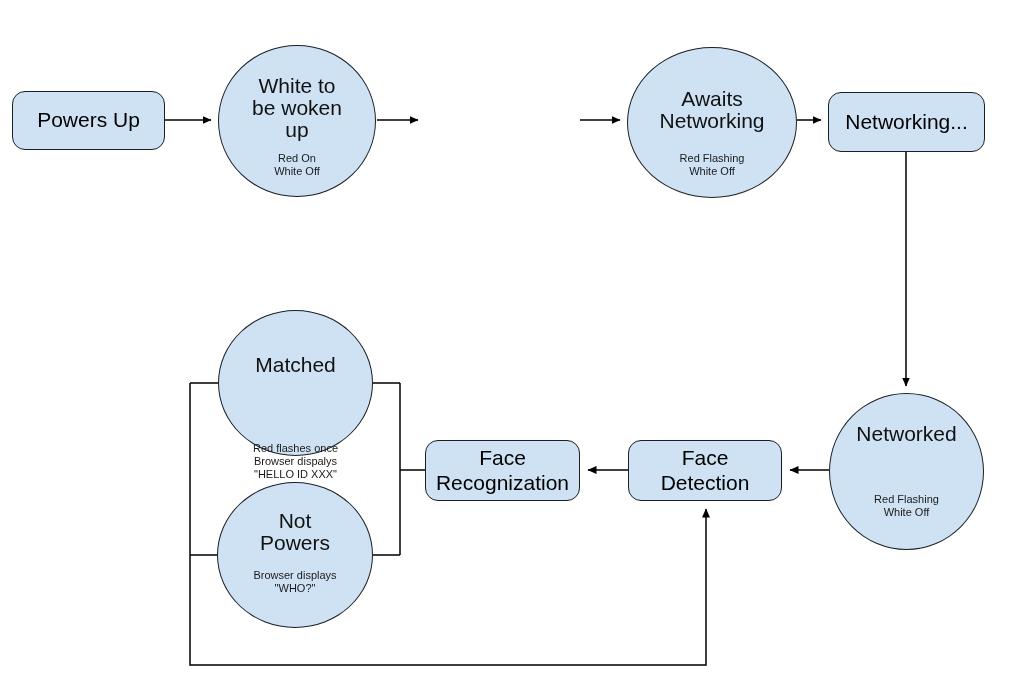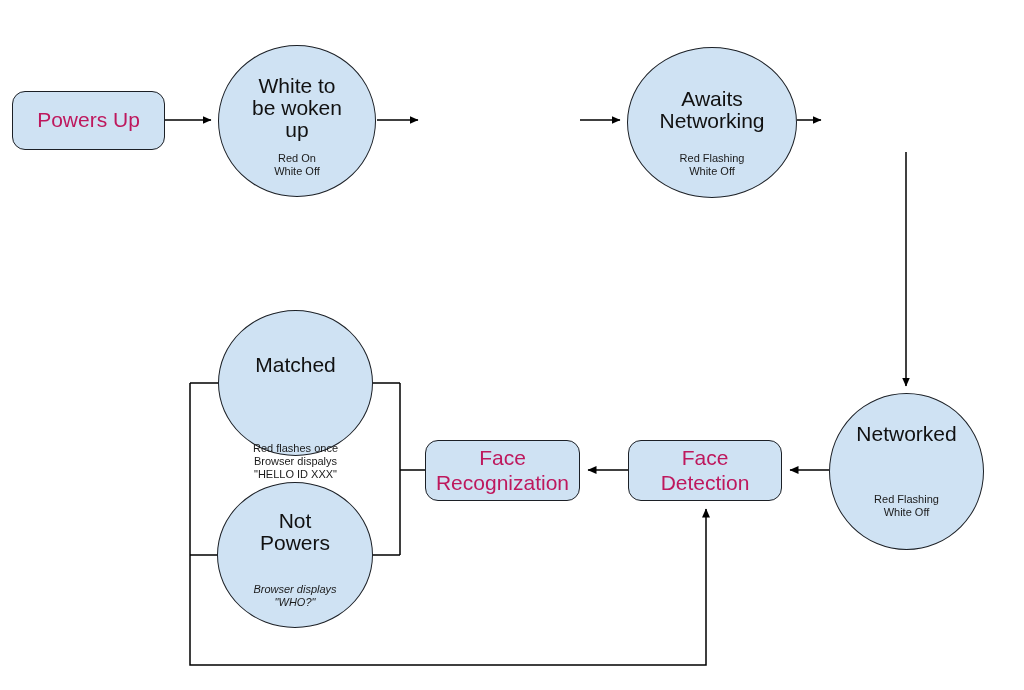--- a/index.html
+++ b/index.html
@@ -36,21 +36,21 @@
     justify-content: center;
   }
   .circle {
     border-radius: 50%;
   }
   .rect-label {
     white-space: pre-line;
     text-align: center;
     font-size: 21px;
     line-height: 1.18;
-    color: #be185d;
+    color: #000000;
   }
   .circle-title {
     position: absolute;
     left: 0;
     width: 100%;
     white-space: pre-line;
     text-align: center;
     font-size: 21px;
     line-height: 22px;
     color: #111111;
@@ -78,21 +78,21 @@
   #n-networked          { left: 829px; top: 393px; width: 155px; height: 157px; }
   #n-networked .circle-title { top: 29px; }
   #n-networked .circle-sub   { top: 99px; }
   #n-face-detection     { left: 628px; top: 440px; width: 154px; height: 61px; }
   #n-face-recognization { left: 425px; top: 440px; width: 155px; height: 61px; }
   #n-matched            { left: 218px; top: 310px; width: 155px; height: 146px; }
   #n-matched .circle-title { top: 43px; }
   #n-matched .circle-sub   { top: 92px; margin-top: 39px; }
   #n-not-matched        { left: 217px; top: 482px; width: 156px; height: 146px; }
   #n-not-matched .circle-title { top: 27px; }
-  #n-not-matched .circle-sub   { top: 100px; font-style: italic; }
+  #n-not-matched .circle-sub   { top: 86px; }
 </style>
 </head>
 <body>
 
 <div class="stage">
 
   <svg class="connectors" width="1024" height="690" viewBox="0 0 1024 690">
     <defs>
       <marker id="arrow" markerWidth="11" markerHeight="9" refX="8.5" refY="4" orient="auto" markerUnits="userSpaceOnUse">
         <path d="M0,0 L9,4 L0,8 Z" fill="#000000"></path>
@@ -124,20 +124,23 @@
   </div>
 
 
   <div class="node circle" id="n-awaits-networking">
     <div class="circle-title">Awaits
 Networking</div>
     <div class="circle-sub">Red Flashing
 White Off</div>
   </div>
 
+  <div class="node rect" id="n-networking">
+    <div class="rect-label">Networking...</div>
+  </div>
 
   <div class="node circle" id="n-networked">
     <div class="circle-title">Networked</div>
     <div class="circle-sub">Red Flashing
 White Off</div>
   </div>
 
   <div class="node rect" id="n-face-detection">
     <div class="rect-label">Face
 Detection</div>

